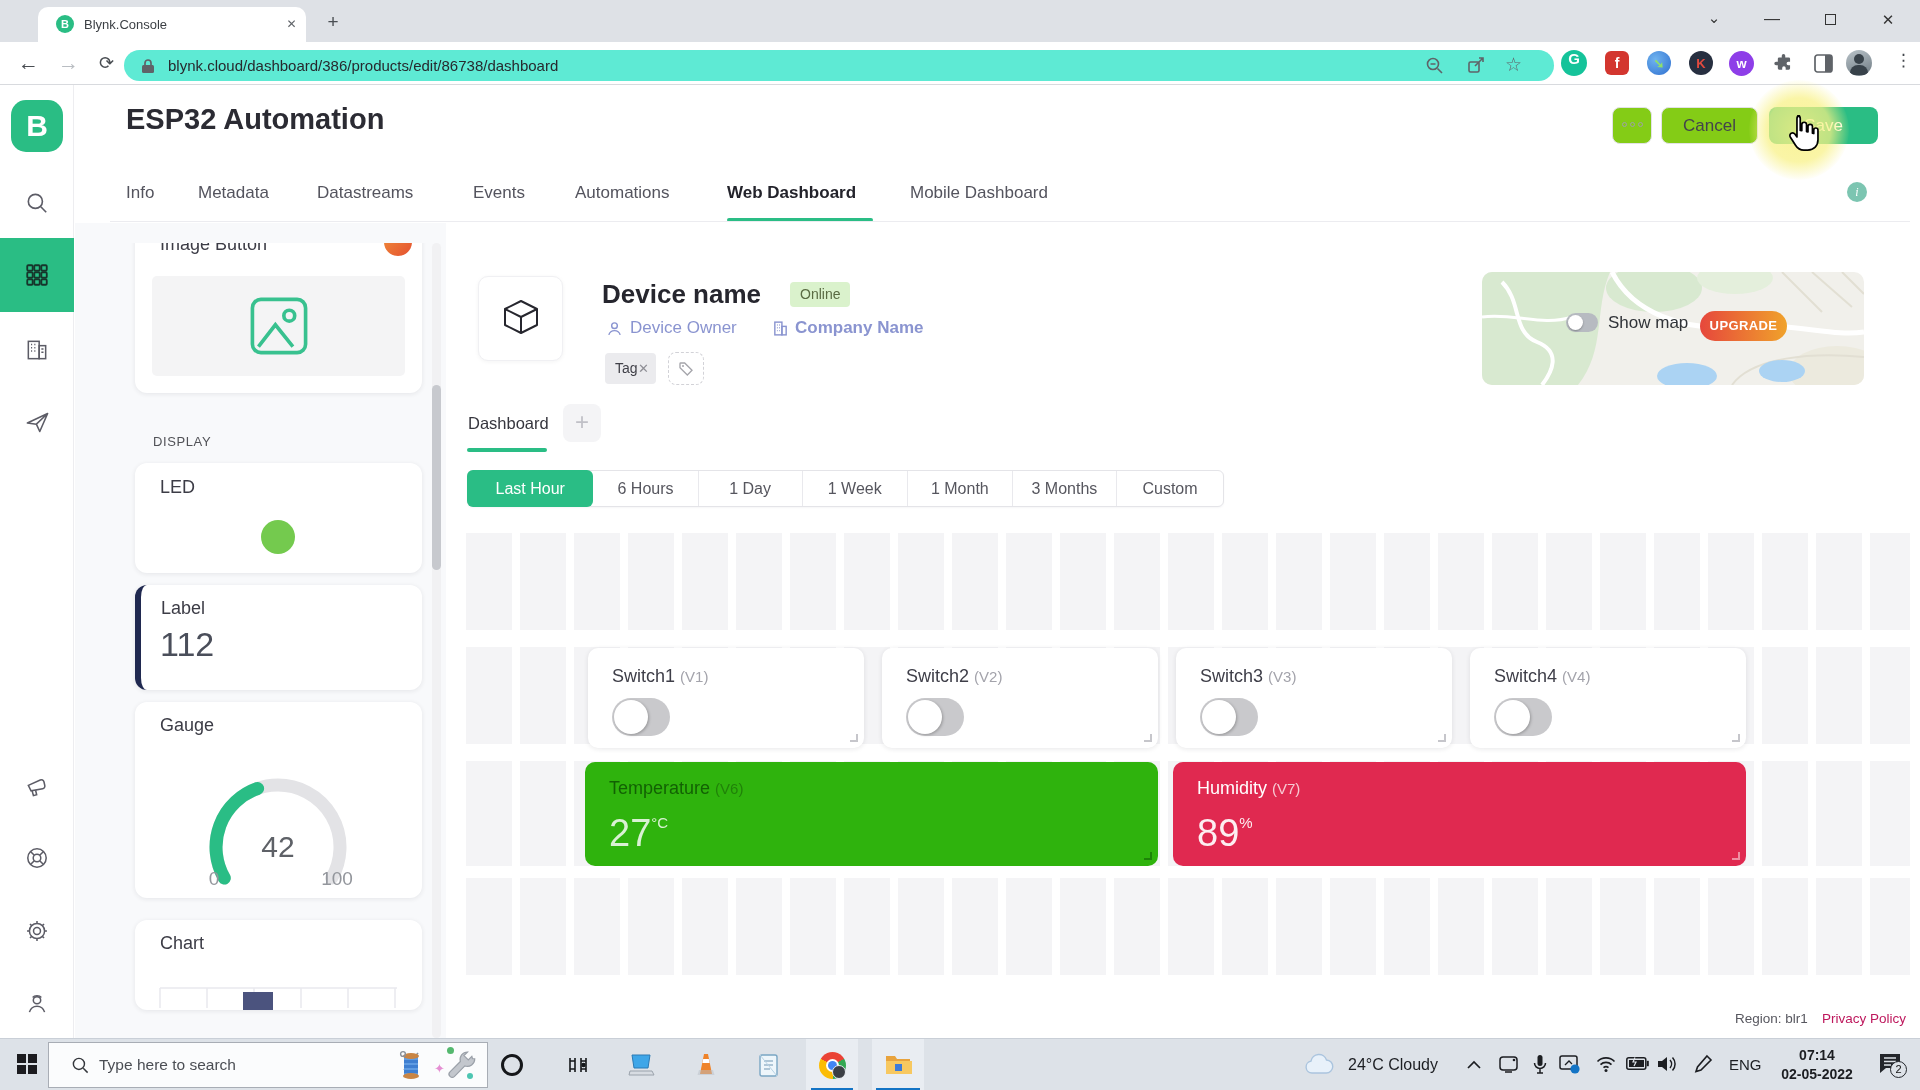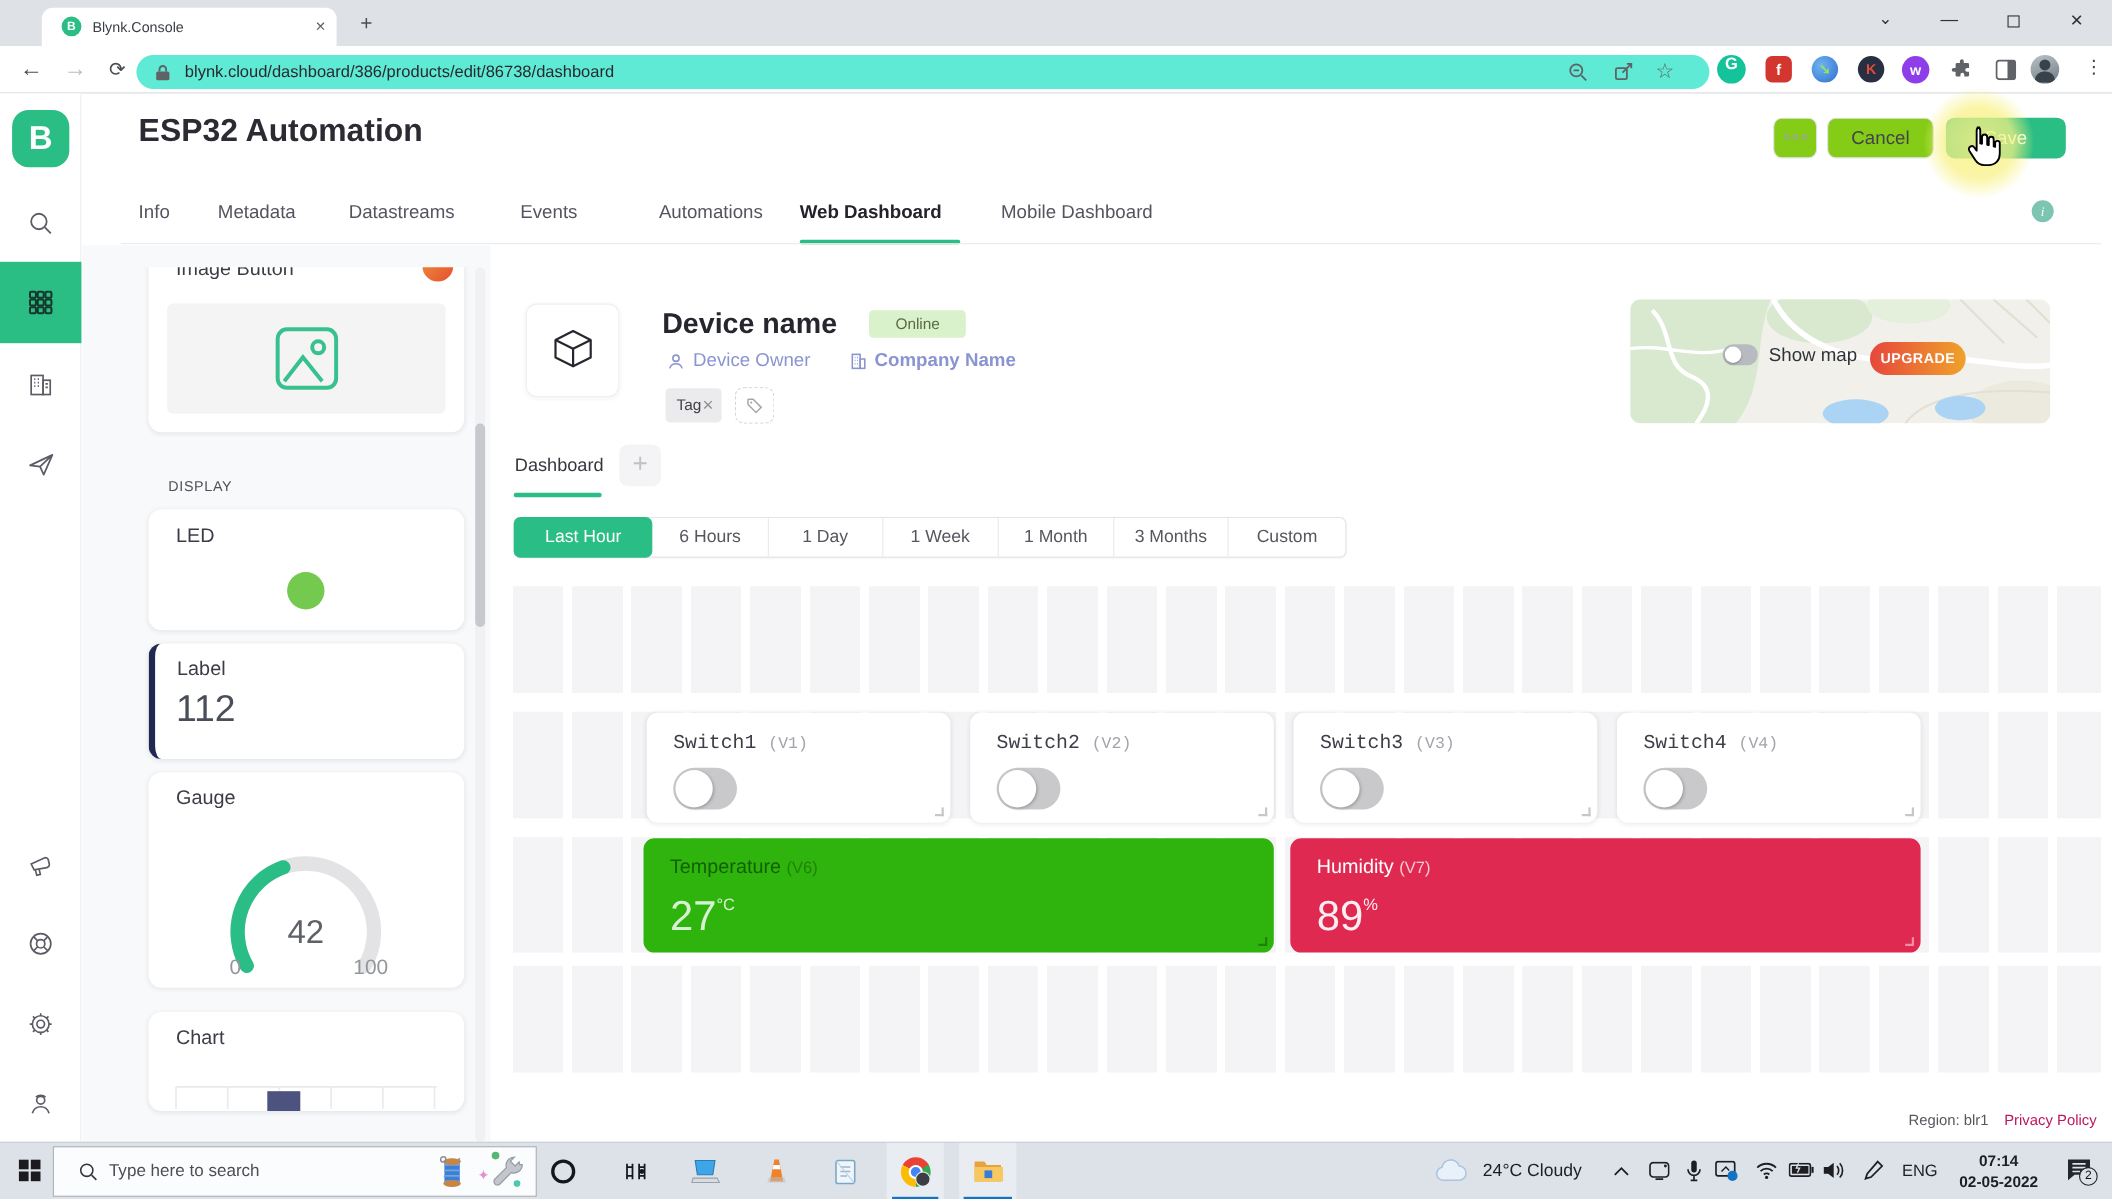--- a/index.html
+++ b/index.html
@@ -42,39 +42,39 @@
 .panel-scroll { position:absolute; left:75px; top:243px; width:371px; height:795px; overflow:hidden; }
 .pcard { position:absolute; left:60px; width:287px; background:#fff; border-radius:12px; box-shadow:0 1px 5px rgba(30,30,40,0.09); }
 .pcard-label { position:absolute; left:25px; font-size:18px; color:#3c3c46; }
 .display-label { position:absolute; left:78px; top:191px; font-size:13px; color:#515257; letter-spacing:0.6px; }
 .scroll-track { position:absolute; left:357px; top:0px; width:9px; height:795px; background:#f1f1f3; border-radius:5px; }
 .scroll-thumb { position:absolute; left:357px; top:142px; width:9px; height:185px; background:#c7c9ce; border-radius:5px; }
 
 
 .device-card { position:absolute; left:478px; top:276px; width:85px; height:85px; background:#fff; border:1px solid #f0f0f3; border-radius:10px; box-shadow:0 1px 4px rgba(30,30,40,0.05); display:flex; align-items:center; justify-content:center; }
 .device-name { position:absolute; left:602px; top:279px; font-size:26px; font-weight:bold; color:#26262e; }
-.online-badge { position:absolute; left:790px; top:282px; height:25px; padding:0 24px; background:#daf2cc; border-radius:4px; font-size:14px; color:#5a6b43; line-height:25px; }
+.online-badge { position:absolute; left:790px; top:282px; height:25px; padding:0 10px; background:#daf2cc; border-radius:4px; font-size:14px; color:#5a6b43; line-height:25px; }
 .link-row { position:absolute; top:318px; font-size:17px; color:#8a94d0; }
 .tag-chip { position:absolute; left:605px; top:353px; width:51px; height:31px; background:#ebebee; border-radius:4px; font-size:14px; color:#3f3f47; line-height:31px; padding-left:10px; }
 .tag-x { position:absolute; right:7px; top:0; color:#8e8e95; font-size:13px; }
 .tag-add { position:absolute; left:668px; top:352px; width:36px; height:33px; border:1px dashed #d2d2d7; border-radius:8px; display:flex; align-items:center; justify-content:center; }
 .map { position:absolute; left:1482px; top:272px; width:382px; height:113px; border-radius:10px; overflow:hidden; }
 .map-toggle { position:absolute; left:1566px; top:313px; width:32px; height:19px; background:#b7bbc1; border-radius:10px; }
 .map-knob { position:absolute; left:2px; top:2px; width:15px; height:15px; background:#fff; border-radius:50%; box-shadow:0 1px 2px rgba(0,0,0,0.3); }
 .showmap { position:absolute; left:1608px; top:313px; font-size:17px; color:#303338; }
 .upgrade { position:absolute; left:1700px; top:311px; width:87px; height:30px; border-radius:15px; background:linear-gradient(90deg,#e6473c,#f0a22b); color:#fff; font-size:13px; font-weight:bold; letter-spacing:0.4px; text-align:center; line-height:30px; }
 .dash-tab { position:absolute; left:468px; top:414px; font-size:16.5px; color:#36363e; }
 .dash-underline { position:absolute; left:467px; top:448px; width:80px; height:4px; background:#2abd85; border-radius:2px; }
 .plus-tile { position:absolute; left:563px; top:404px; width:38px; height:38px; background:#f4f4f6; border-radius:8px; color:#c0c0c7; font-size:24px; text-align:center; line-height:36px; }
 .time-control { position:absolute; left:467px; top:470px; width:757px; height:37px; background:#fff; border:1px solid #e4e4e8; border-radius:6px; box-shadow:0 1px 2px rgba(30,30,40,0.04); display:flex; }
 .time-btn { height:35px; line-height:35px; text-align:center; font-size:16px; color:#56565e; border-right:1px solid #e9e9ed; }
 .time-btn:last-child { border-right:none; }
 .time-btn.active { background:#2abd85; color:#fff; border-radius:6px; margin:-1px 0 -1px -1px; height:37px; line-height:37px; border-right:none; }
 .grid-row { position:absolute; left:466px; width:1444px; background:repeating-linear-gradient(90deg,#f4f4f6 0px,#f4f4f6 46px,transparent 46px,transparent 54px); }
-.swcard { position:absolute; top:648px; width:276px; height:100px; background:#fff; border-radius:10px; box-shadow:0 1px 5px rgba(30,30,40,0.10);font-family:Liberation Mono, monospace; }
+.swcard { position:absolute; top:648px; width:276px; height:100px; background:#fff; border-radius:10px; box-shadow:0 1px 5px rgba(30,30,40,0.10); }
 .sw-name { position:absolute; left:24px; top:18px; font-size:18px; color:#3e3e48; }
 .sw-pin { font-size:15px; color:#a3a3ab; font-weight:normal; }
 .sw-toggle { position:absolute; left:24px; top:50px; width:58px; height:38px; background:#c9c9cc; border-radius:19px; }
 .sw-knob { position:absolute; left:2px; top:2px; width:34px; height:34px; background:#fff; border-radius:50%; box-shadow:1px 1px 3px rgba(0,0,0,0.25); }
 .resize-h { position:absolute; right:6px; bottom:6px; width:8px; height:8px; border-right:2px solid #b9b9bf; border-bottom:2px solid #b9b9bf; opacity:0.8; }
 .bigcard { position:absolute; top:762px; width:573px; height:104px; border-radius:10px; }
 .bigcard .name { position:absolute; left:24px; top:16px; font-size:18px; }
 .bigcard .val { position:absolute; left:24px; top:50px; font-size:38px; }
 .bigcard .unit { font-size:15px; vertical-align:18px; }
 .footer-region { position:absolute; left:1735px; top:1011px; font-size:13.5px; color:#57575f; }
@@ -232,21 +232,21 @@
         <i style="width:5px;height:5px;border-radius:50%;border:1px solid #9da1a8;"></i>
     </span>
   </div>
   <div class="btn" style="left:1661px; width:97px;">Cancel</div>
   <div class="btn-save" style="left:1769px; width:109px;">Save</div>
 
   <div class="tabbar-item" style="left:126px;">Info</div>
   <div class="tabbar-item" style="left:198px;">Metadata</div>
   <div class="tabbar-item" style="left:317px;">Datastreams</div>
   <div class="tabbar-item" style="left:473px;">Events</div>
-  <div class="tabbar-item" style="left:599px;">Automations</div>
+  <div class="tabbar-item" style="left:575px;">Automations</div>
   <div class="tabbar-item active" style="left:727px;">Web Dashboard</div>
   <div class="tabbar-item" style="left:910px;">Mobile Dashboard</div>
   <div class="tab-underline"></div>
   <div class="tabs-divider"></div>
   <div class="info-circle">i</div>
 
   <div class="panel-bg"></div>
   <div class="panel-scroll">
 
     <div class="pcard" style="top:-47px; height:197px;">

